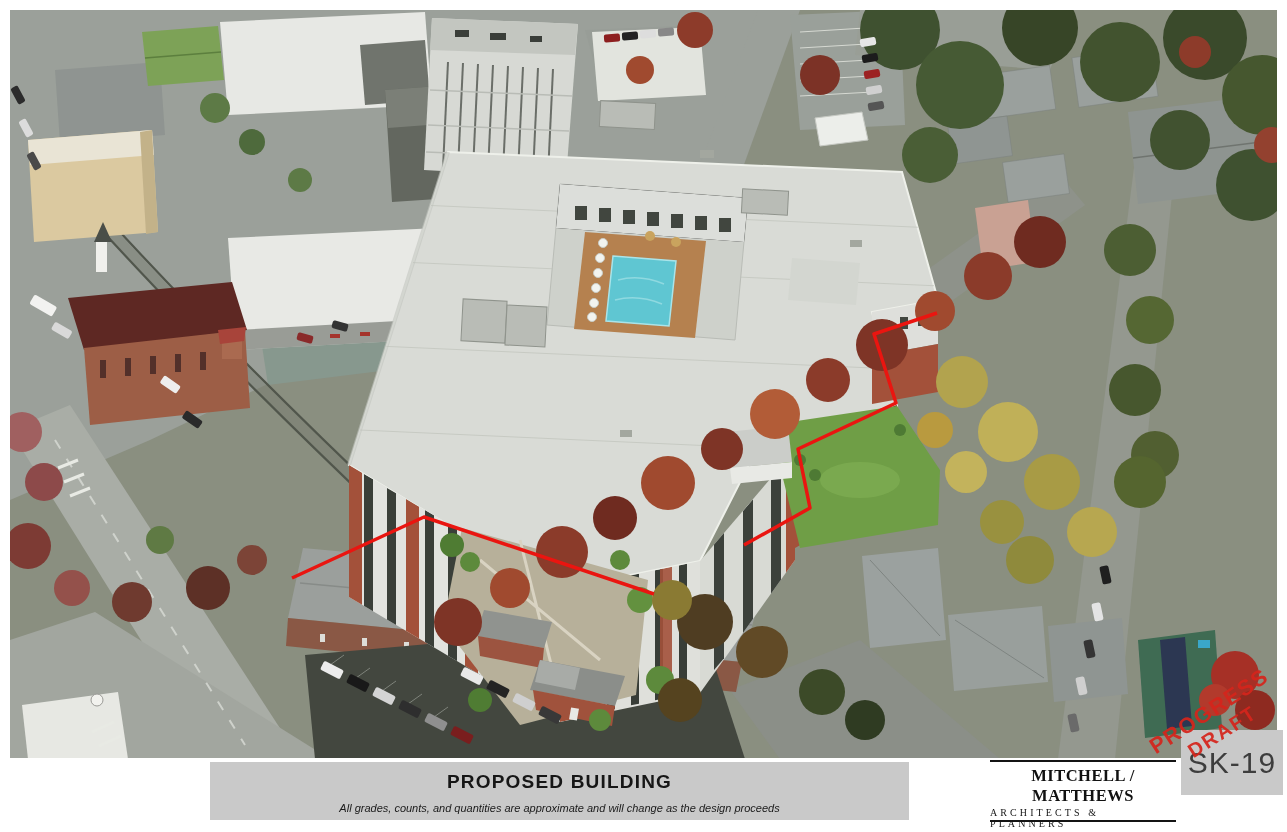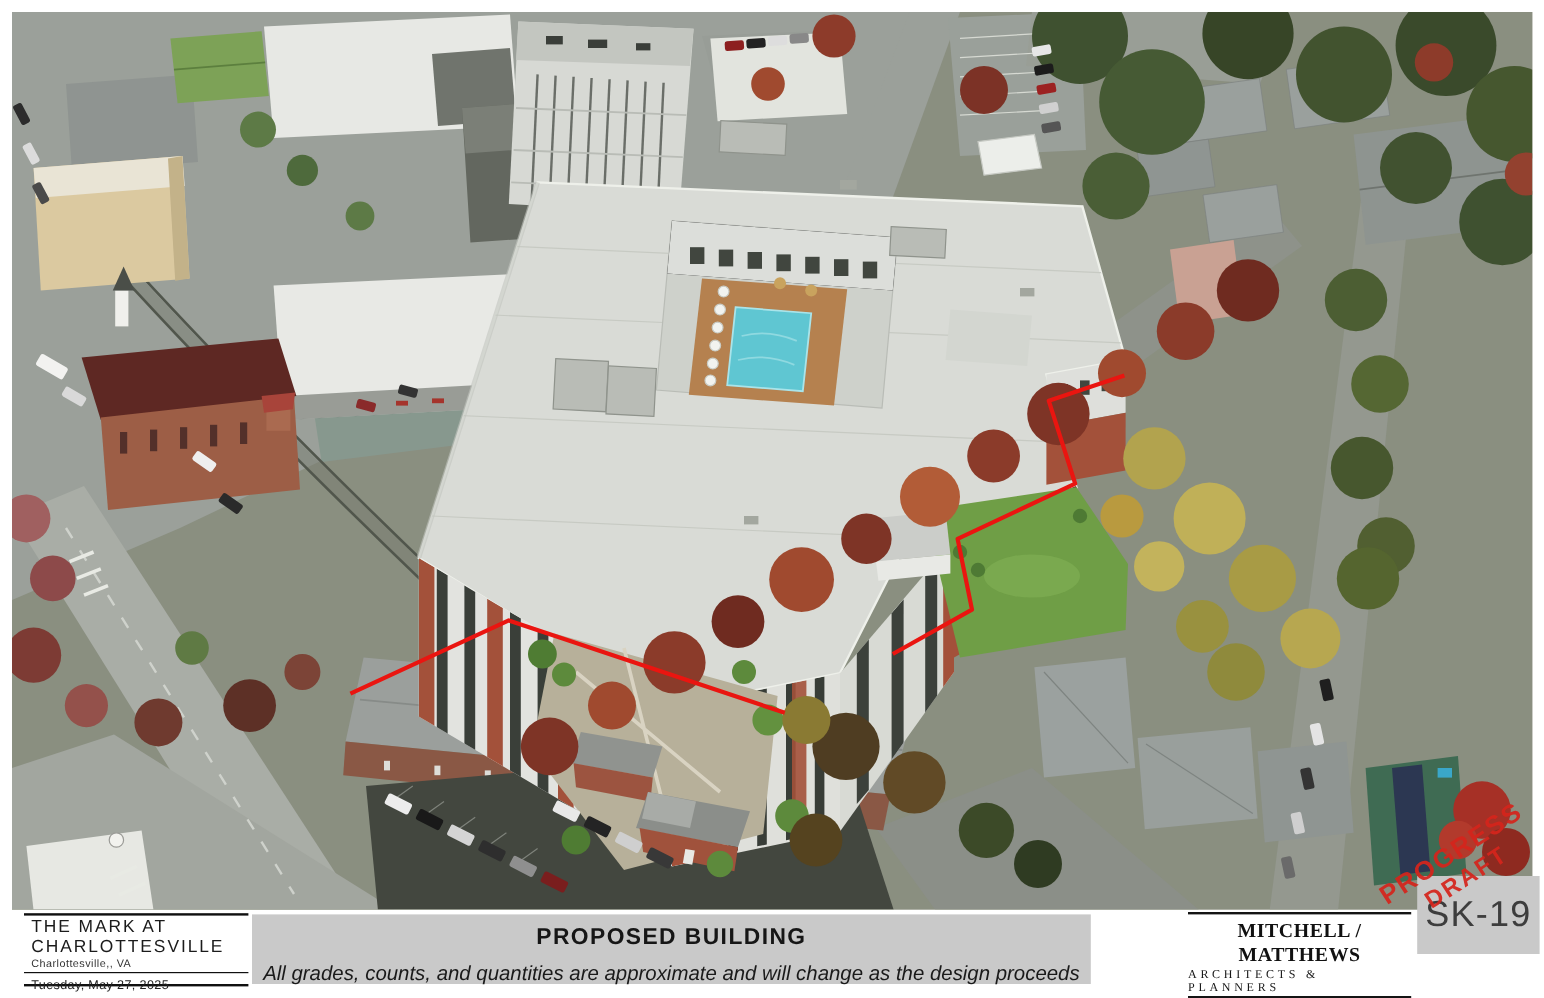--- a/index.html
+++ b/index.html
@@ -9,23 +9,23 @@
   .photo svg{display:block;}
 
   
   .tb-left{position:absolute;left:20px;top:761px;width:187px;height:61px;border-top:2px solid #101010;border-bottom:2px solid #101010;box-sizing:border-box;background:#fff;}
   .proj-title{font-size:14.5px;letter-spacing:1.6px;line-height:15.5px;color:#1b1b1b;padding:3px 0 0 6px;}
   .proj-loc{font-size:9px;color:#333;padding:1px 0 2px 6px;border-bottom:1.5px solid #101010;letter-spacing:.4px;}
   .proj-date{font-size:10.5px;color:#222;padding:4px 0 0 6px;letter-spacing:.3px;}
 
   .tb-center{position:absolute;left:210px;top:762px;width:699px;height:58px;background:#c9c9c9;text-align:center;}
   .dwg-title{font-size:19px;font-weight:bold;letter-spacing:1.2px;color:#161616;margin-top:9px;}
-  .dwg-note{font-size:17px;font-style:italic;color:#1a1a1a;margin-top:9px;text-align:center;}
-
-  .tb-firm{position:absolute;left:990px;top:760px;width:186px;height:72px;border-top:2.5px solid #141414;border-bottom:2.5px solid #141414;box-sizing:border-box;background:#fff;}
+  .dwg-note{font-size:11px;font-style:italic;color:#1a1a1a;margin-top:9px;text-align:center;}
+
+  .tb-firm{position:absolute;left:990px;top:760px;width:186px;height:62px;border-top:2.5px solid #141414;border-bottom:2.5px solid #141414;box-sizing:border-box;background:#fff;}
   .firm-name{font-family:"Liberation Serif",serif;font-weight:bold;font-size:16.5px;text-align:center;letter-spacing:.5px;color:#111;padding-top:4px;}
   .firm-tag{font-family:"Liberation Serif",serif;font-size:10px;letter-spacing:3.1px;text-align:left;color:#161616;padding:1px 0 3px;}
 
   .tb-sheet{position:absolute;left:1181px;top:730px;width:102px;height:65px;background:#c9c9c9;display:flex;align-items:center;justify-content:center;}
   .sheet-no{font-size:30px;color:#3d3d3d;letter-spacing:1px;}
 
   .stamp{position:absolute;left:1138px;top:694px;width:172px;height:80px;transform:rotate(-33deg);color:#d5251c;text-align:center;z-index:9;opacity:.93;pointer-events:none;}
   .stamp .l1{font-size:22px;font-weight:bold;letter-spacing:1.5px;line-height:26px;}
   .stamp .l2{font-size:20px;font-weight:bold;letter-spacing:2px;line-height:22px;}
 </style>
@@ -437,28 +437,20 @@
           <path d="M99,746 L121,736"></path>
     </g>
 
     <g stroke="#ea1510" stroke-width="3.5" fill="none" stroke-linejoin="round">
       <path d="M292,578 L424,517 L654,594"></path>
       <path d="M937,313 L874,334 L896,403 L798,449 L810,508 L744,545"></path>
     </g>
   </svg>
   </div>
 
-  <div class="tb-left">
-    <div class="proj-title">
-      <div>THE MARK AT</div>
-      <div>CHARLOTTESVILLE</div>
-    </div>
-    <div class="proj-loc">Charlottesville,, VA</div>
-    <div class="proj-date">Tuesday, May 27, 2025</div>
-  </div>
 
   <div class="tb-center">
     <div class="dwg-title">PROPOSED BUILDING</div>
     <div class="dwg-note">All grades, counts, and quantities are approximate and will change as the design proceeds</div>
   </div>
 
   <div class="tb-firm">
     <div class="firm-name">MITCHELL / MATTHEWS</div>
     <div class="firm-tag">ARCHITECTS &amp; PLANNERS</div>
 

